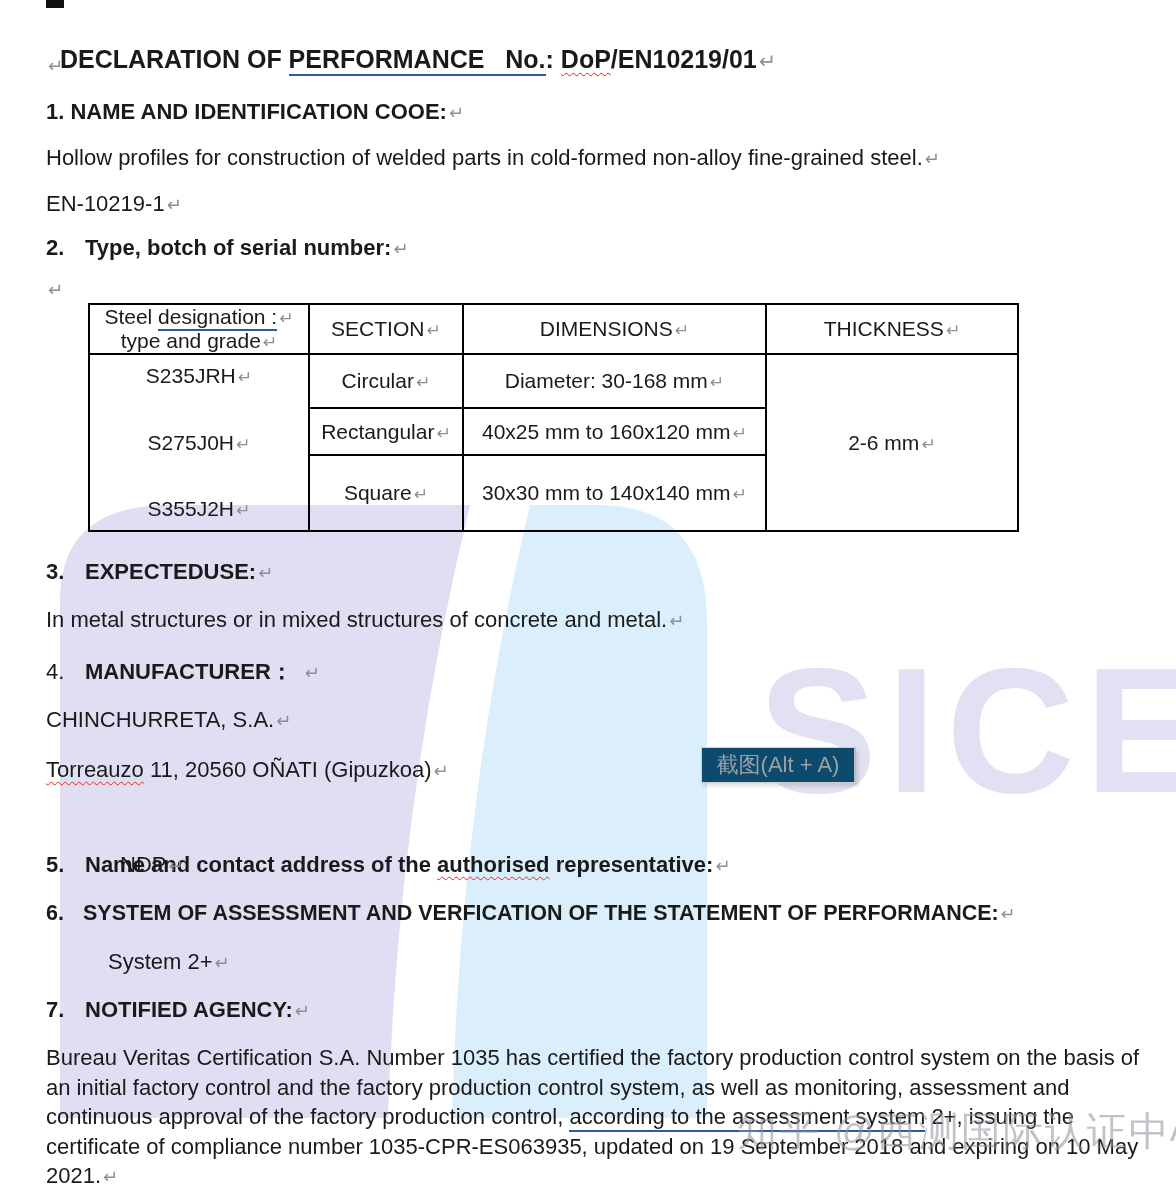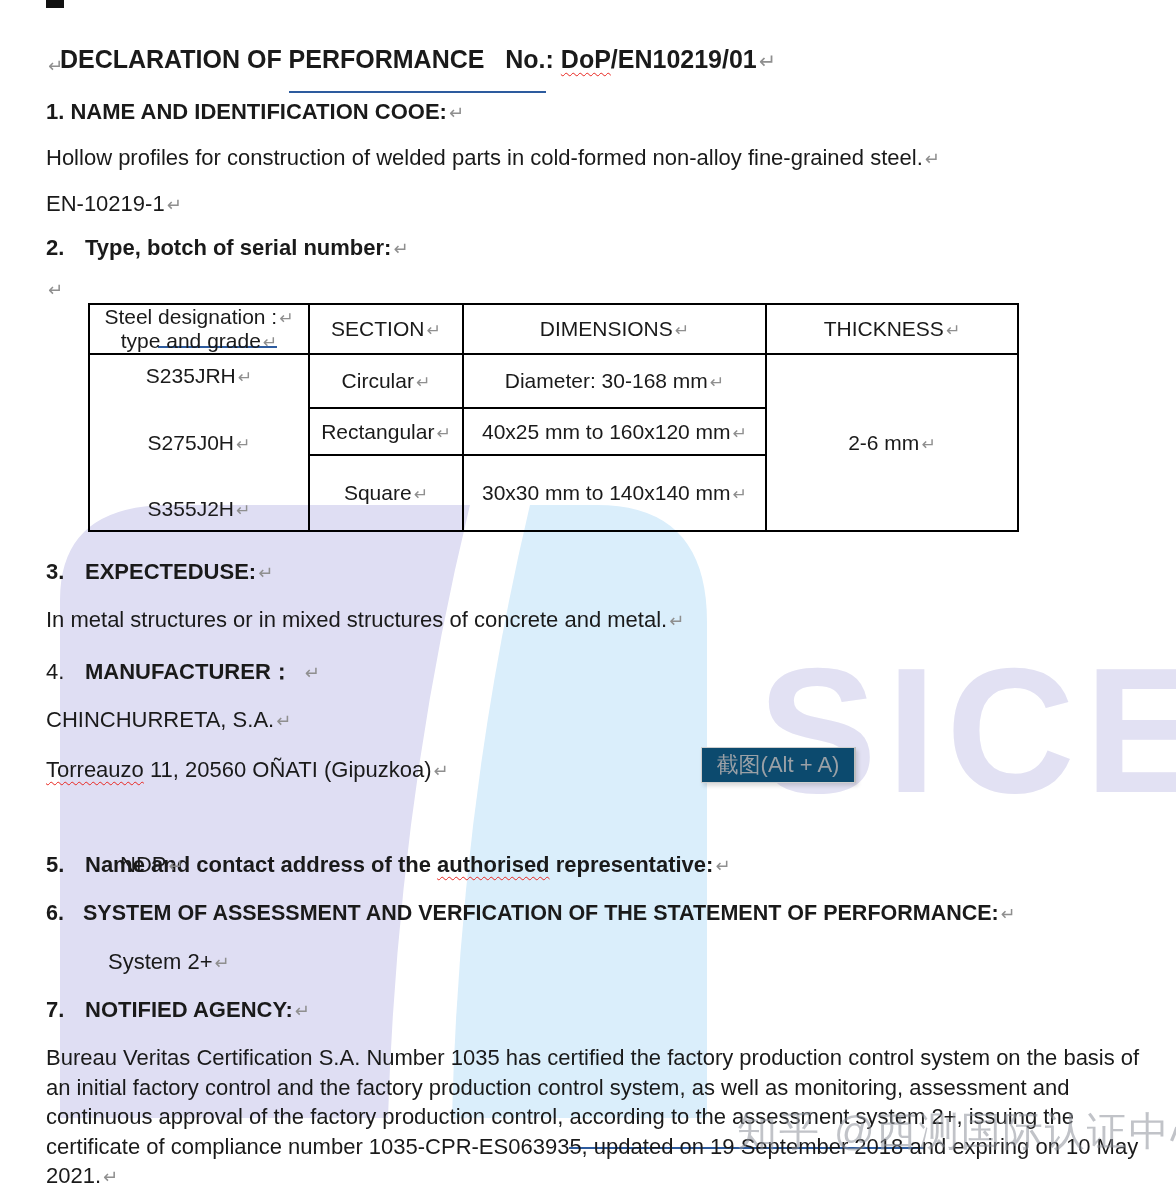--- a/index.html
+++ b/index.html
@@ -16,21 +16,21 @@
   .wm-text{position:absolute;font-weight:700;color:#e2e1f3;line-height:1;white-space:nowrap;}
   #wm-sice{left:758px;top:642px;font-size:178px;letter-spacing:10px;}
   #wm-xice{left:752px;top:856px;font-size:168px;letter-spacing:26px;color:#dfe1f4;}
   
   .doc-title{font-size:25px;font-weight:700;white-space:pre;}
   .heading{font-size:22px;font-weight:700;white-space:nowrap;}
   .bodytext{font-size:22px;}
   .sec-num{display:inline-block;min-width:39px;font-weight:700;}
   .sec-num.light{font-weight:400;}
   .pilcrow{color:#8f8f8f;font-size:0.82em;font-weight:400;padding-left:2px;text-decoration:none;}
-  .u-blue{border-bottom:2px solid #2d5b9e;padding-bottom:18px;}
+  .u-blue{border-bottom:2px solid #2d5b9e;padding-bottom:1px;}
   .sq-red{text-decoration:underline wavy #e8251f 1px;text-underline-offset:4px;}
   .para{line-height:29.5px;font-size:22px;}
   
   table.spec{border-collapse:collapse;table-layout:fixed;background:transparent;}
   table.spec td,table.spec th{
     border:2px solid #000;text-align:center;vertical-align:middle;
     font-size:21px;font-weight:400;padding:0 2px;background:transparent;
   }
   .col1-stack{display:flex;flex-direction:column;justify-content:space-between;height:157px;padding:6px 0;}
   

